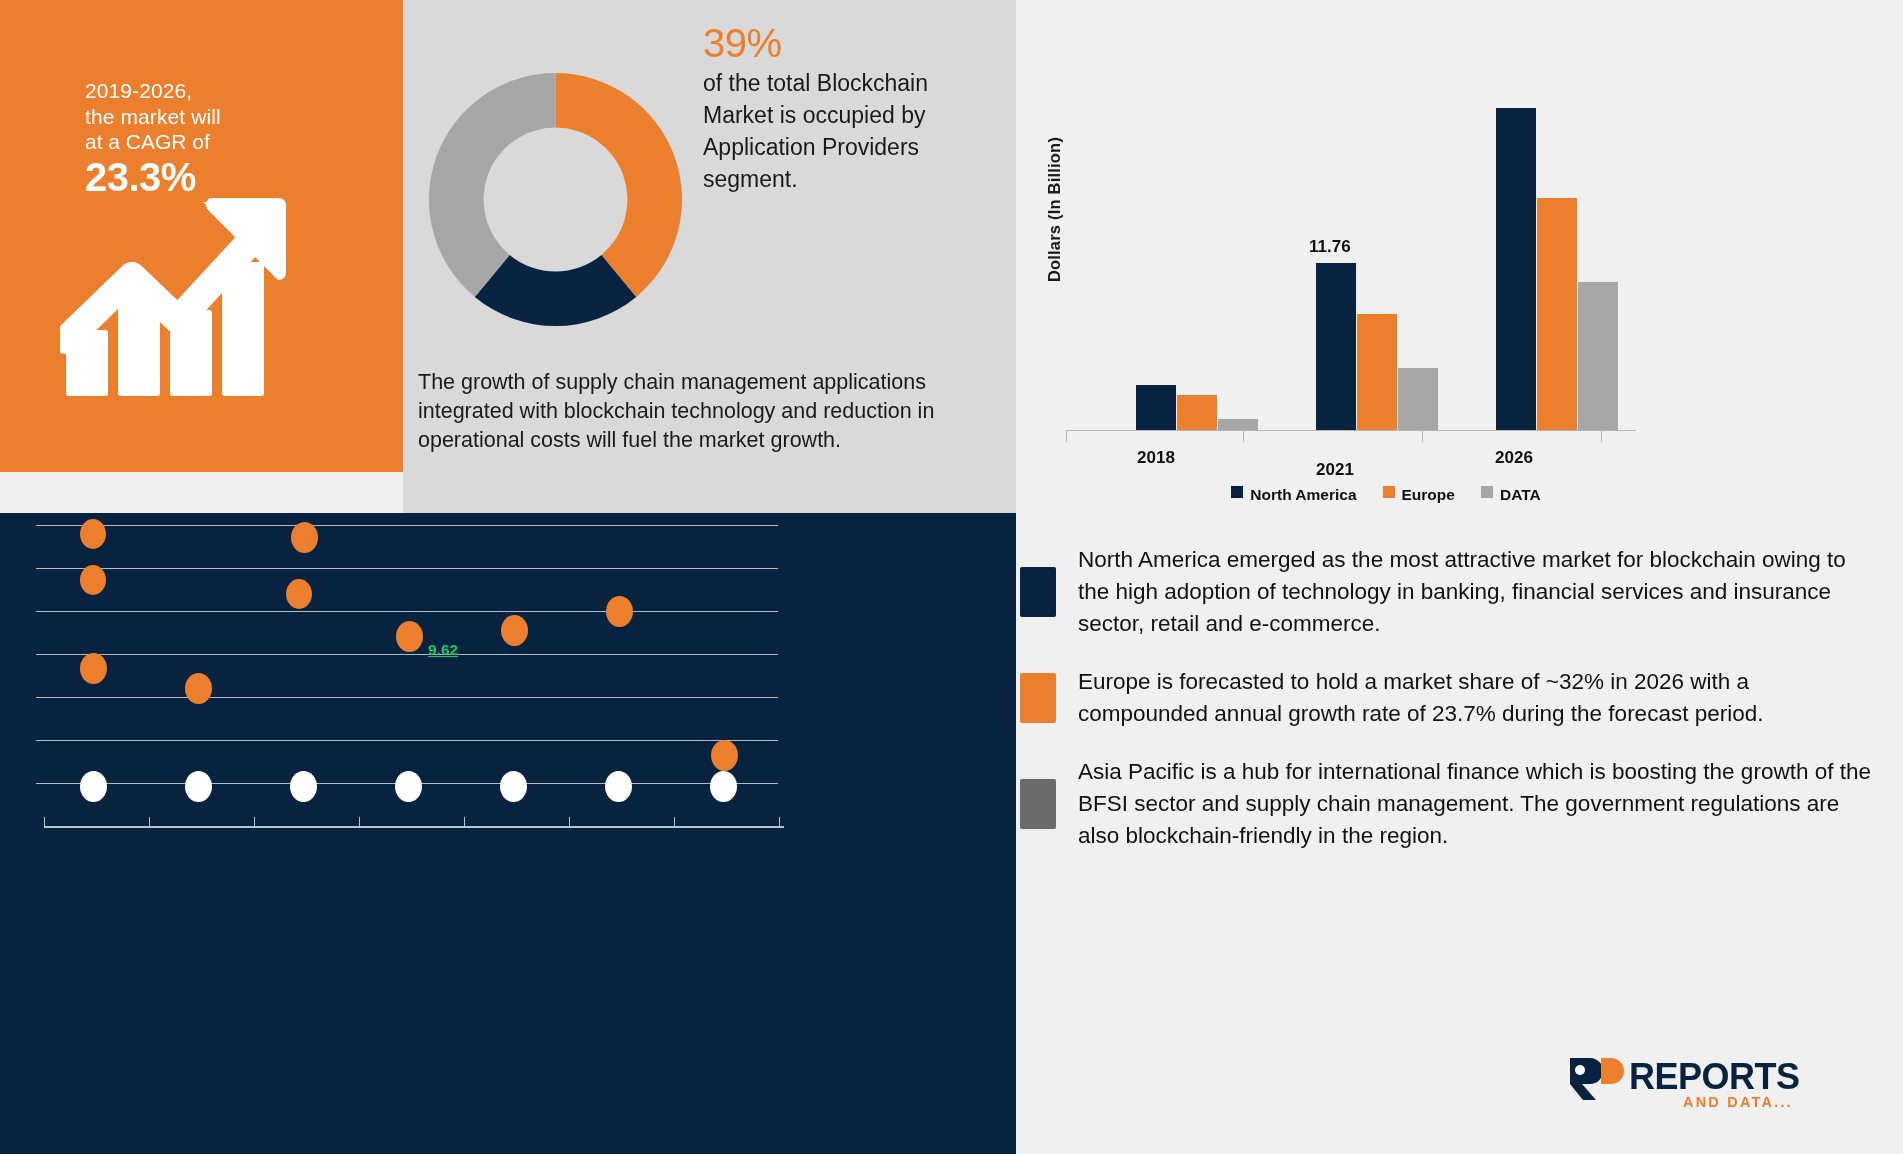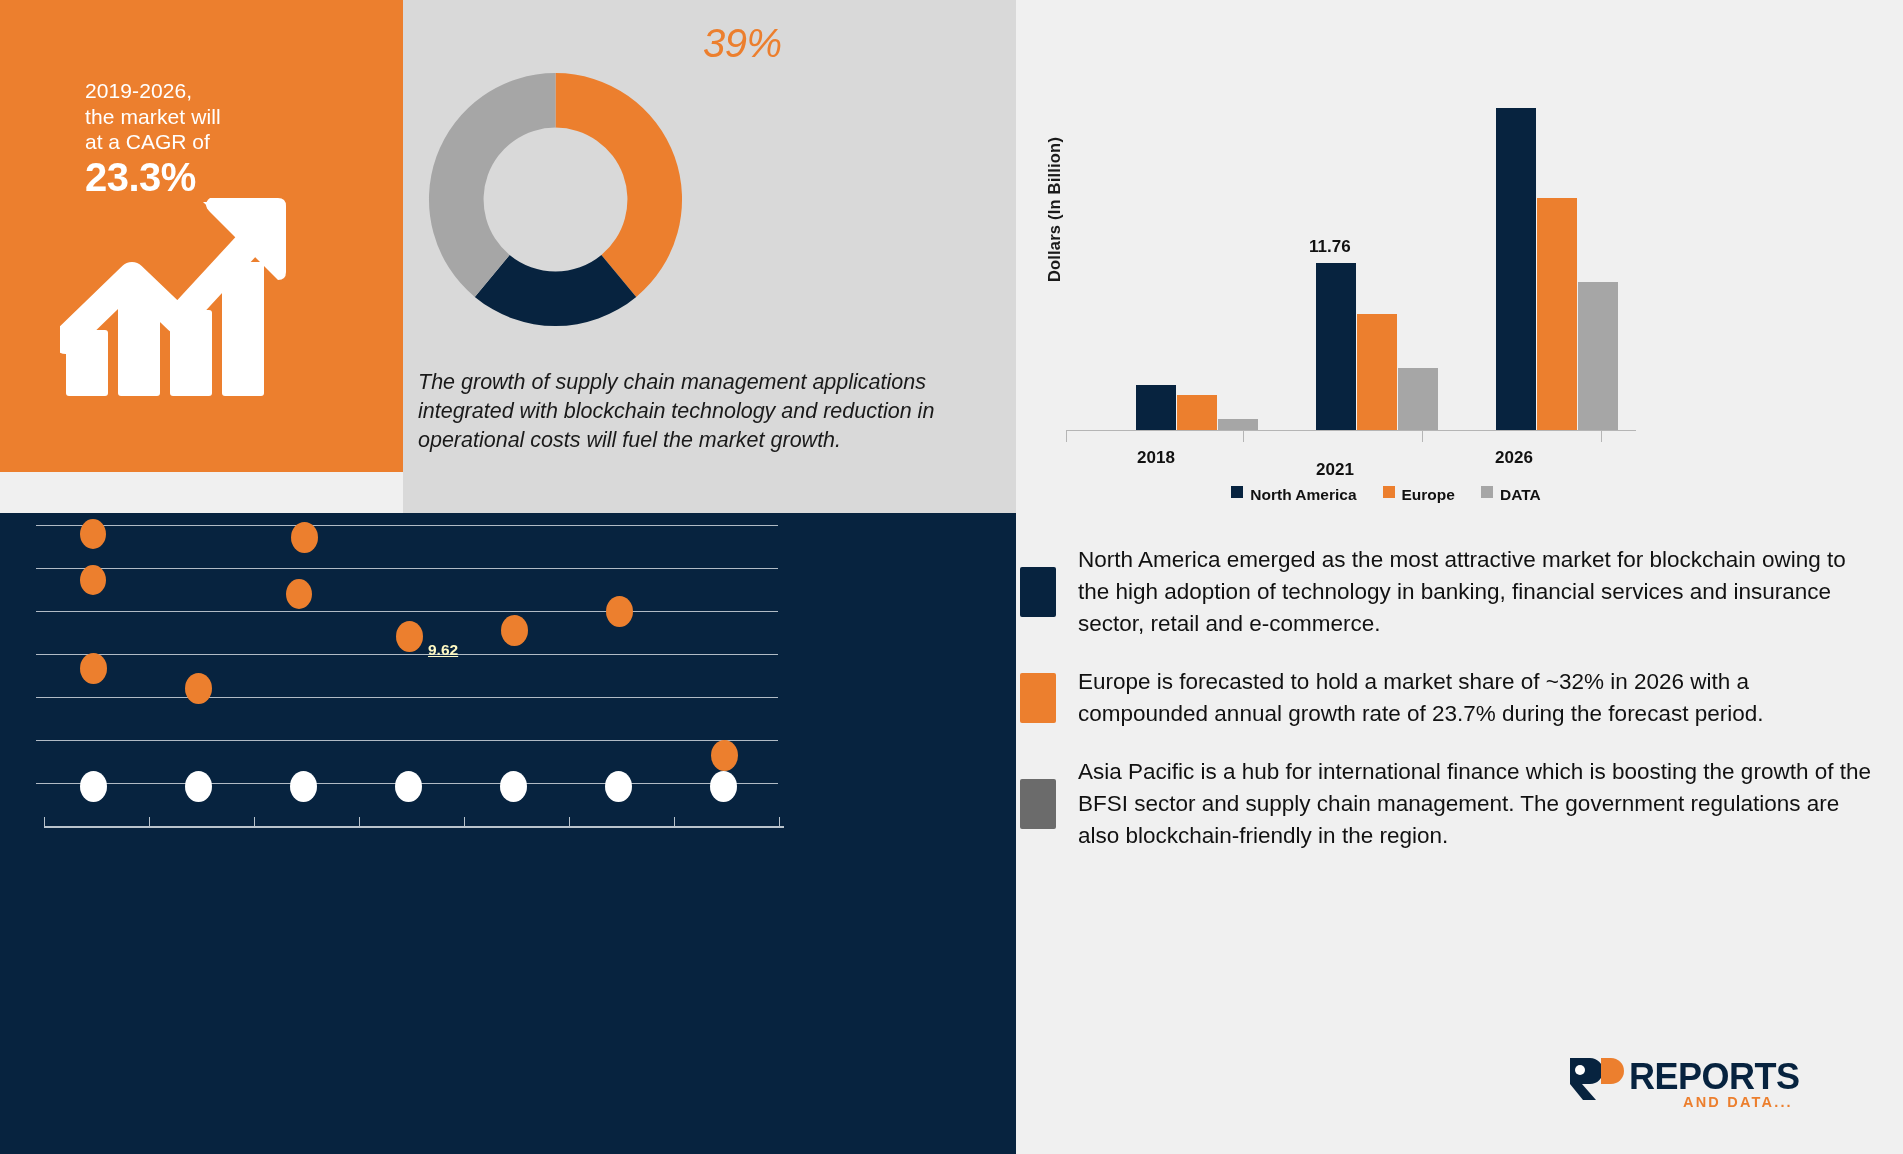--- a/index.html
+++ b/index.html
@@ -10,37 +10,37 @@
   .orange-panel{position:absolute;left:0;top:0;width:403px;height:472px;background:#ec7f2e;}
   .op-text{position:absolute;left:85px;top:78px;color:#ffffff;line-height:1.22;}
   .op-l1{font-size:21px;font-weight:400;letter-spacing:.1px;}
   .op-l2{font-size:21px;font-weight:400;letter-spacing:.1px;}
   .op-accel{font-size:38px;font-weight:700;letter-spacing:-.3px;margin-top:4px;margin-bottom:4px;}
   .op-l4{font-size:21px;font-weight:400;}
   .op-cagr{font-size:40px;font-weight:700;letter-spacing:-.5px;margin-top:-2px;}
   .growth-icon{position:absolute;left:60px;top:180px;width:260px;height:220px;}
 
   
-  .gray-panel{position:absolute;left:403px;top:0;width:613px;height:596px;background:#d9d9d9;font-style:italic;}
+  .gray-panel{position:absolute;left:403px;top:0;width:613px;height:596px;background:#d9d9d9;}
   .donut-wrap{position:absolute;left:15px;top:62px;width:275px;height:275px;}
   .pct-block{position:absolute;left:300px;top:20px;width:300px;}
   .pct-num{font-size:40px;color:#ec7f2e;font-weight:400;line-height:1.15;letter-spacing:-.5px;}
   .pct-body{font-size:23px;color:#1a1a1a;line-height:1.39;font-weight:400;margin-top:2px;}
   .gray-note{position:absolute;left:15px;top:368px;width:588px;font-size:21.5px;color:#1a1a1a;line-height:1.36;}
 
   
   .navy-panel{position:absolute;left:0;top:513px;width:1016px;height:641px;background:#07233f;}
   .dotchart{position:absolute;left:36px;top:0px;width:950px;height:330px;}
   .gridline{position:absolute;left:0;height:1px;background:#cfd6dd;opacity:.85;}
   .axis-line{position:absolute;left:8px;top:313px;width:740px;height:1.6px;background:#b9c3cc;}
   .tick{position:absolute;width:1.3px;height:10px;background:#b9c3cc;top:304px;}
   .dot{position:absolute;border-radius:50%;}
   .dot-2026{background:#ec7f2e;}
   .dot-2017{background:#ffffff;}
-  .dot-label{position:absolute;color:#fef9c3;font-size:15.5px;font-weight:700;text-decoration:underline;}
+  .dot-label{position:absolute;color:#22c55e;font-size:15.5px;font-weight:700;text-decoration:underline;}
   .catlabels{position:absolute;left:36px;top:818px;width:800px;}
 
   
   .right-panel{position:absolute;left:1016px;top:0;width:887px;height:1154px;background:#f0f0f0;}
   .barchart{position:absolute;left:10px;top:40px;width:700px;height:450px;}
   .ytitle{position:absolute;left:-82px;top:160px;width:220px;text-align:center;transform:rotate(-90deg);font-size:16.5px;font-weight:700;color:#1a1a1a;letter-spacing:.2px;}
   .bar{position:absolute;bottom:0;}
   .barvalue{position:absolute;font-size:17px;font-weight:700;color:#111;}
   .baxis{position:absolute;left:40px;height:1.4px;background:#b5b5b5;}
   .btick{position:absolute;width:1.2px;background:#b5b5b5;}
@@ -91,20 +91,21 @@
           <path fill="#ec7f2e" d="M 0 -92 A 92 92 0 0 1 58.70 70.86 L 33.37 40.28 A 52.3 52.3 0 0 0 0 -52.3 Z"></path>
 
           <path fill="#07233f" d="M 58.70 70.86 A 92 92 0 0 1 -58.70 70.86 L -33.37 40.28 A 52.3 52.3 0 0 0 33.37 40.28 Z"></path>
 
           <path fill="#a6a6a6" d="M -58.70 70.86 A 92 92 0 0 1 0 -92 L 0 -52.3 A 52.3 52.3 0 0 0 -33.37 40.28 Z"></path>
         </g>
       </svg>
     </div>
     <div class="pct-block">
       <div class="pct-num">39%</div>
+      <div class="pct-body">of the total Blockchain Market is occupied by Application Providers segment.</div>
     </div>
     <div class="gray-note">The growth of supply chain management applications integrated with blockchain technology and reduction in operational costs will fuel the market growth.</div>
   </div>
 
   <div class="navy-panel">
 
     <div class="dotchart">
 
       <div class="gridline" style="top:12px;width:742px;"></div>
       <div class="gridline" style="top:55px;width:742px;"></div>

